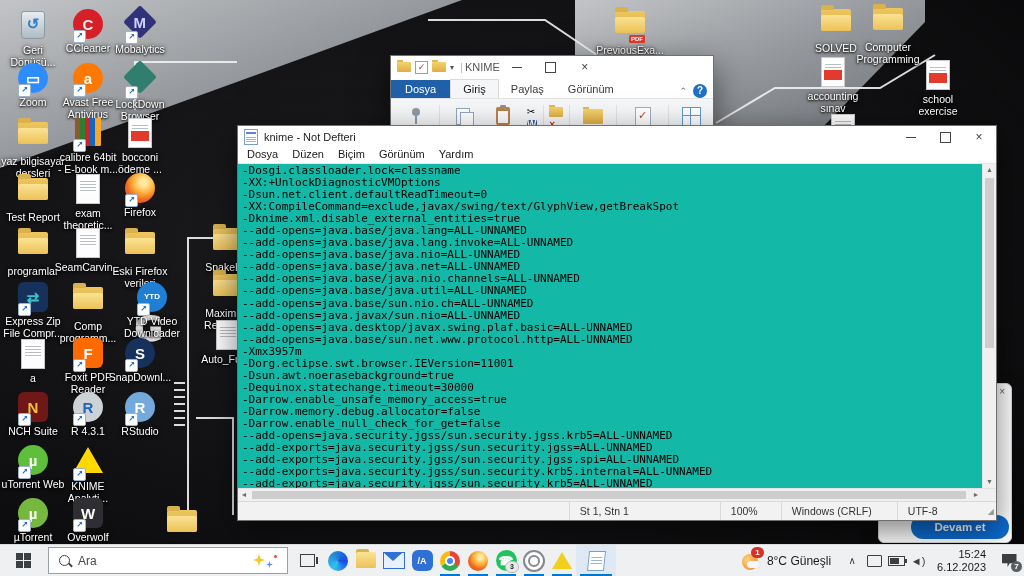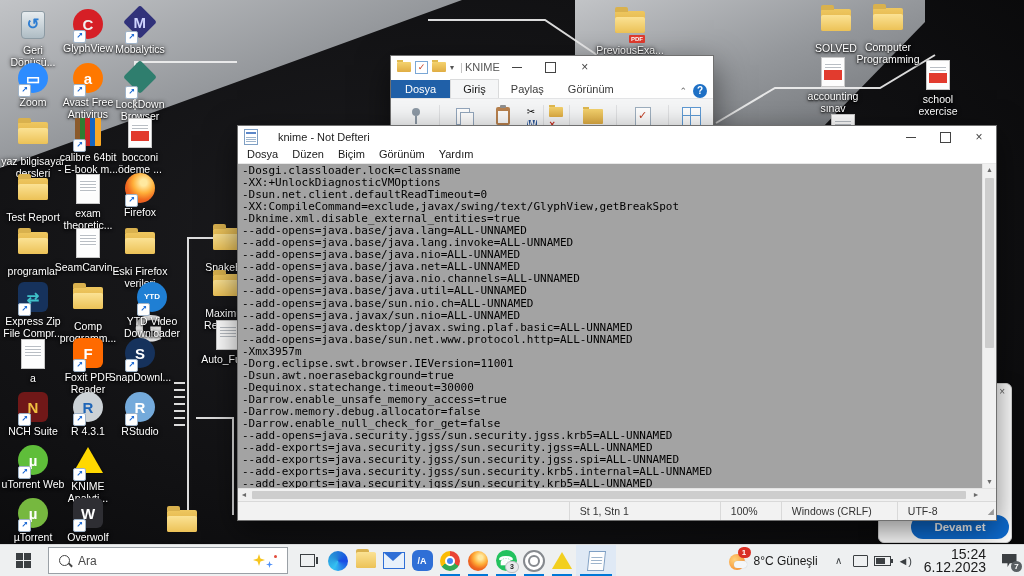--- a/index.html
+++ b/index.html
@@ -41,21 +41,21 @@
   .shape-diamond .glyph{transform:rotate(-45deg);}
   .k-app .glyph{font-weight:bold;font-size:15px;line-height:1;}
   .k-app .glyph.small{font-size:8px;letter-spacing:0;}
   .k-tri{width:0;height:0;margin:3px auto 0;border-left:15px solid transparent;border-right:15px solid transparent;
     border-bottom:26px solid #ffd800;filter:drop-shadow(0 0 1px rgba(0,0,0,.6));}
   .sc{position:absolute;left:2px;bottom:-2px;width:11px;height:11px;background:#fff;border:1px solid #9fb3c8;
     border-radius:2px;color:#1464d2;font:bold 8px/10px "DejaVu Sans",sans-serif;text-align:center;z-index:3;}
   
   .win{position:absolute;background:#fff;border:1px solid #707070;box-shadow:0 10px 30px rgba(0,0,0,.5);}
   .tbar{display:flex;align-items:center;height:22px;background:#fff;user-select:none;}
-  .tbar .ttl{font-size:11px;color:#222;margin-left:20px;flex:1;white-space:nowrap;overflow:hidden;}
+  .tbar .ttl{font-size:11px;color:#222;margin-left:6px;flex:1;white-space:nowrap;overflow:hidden;}
   .caption-btns{display:flex;height:100%;}
   .cbtn{width:34px;height:100%;display:flex;align-items:center;justify-content:center;
     font-size:12px;color:#444;cursor:pointer;}
   .cbtn .minbar{width:10px;height:1px;background:#444;}
   .cbtn .maxbox{width:9px;height:9px;border:1px solid #444;}
   
   #explorer{left:390px;top:55px;width:322px;height:200px;z-index:4;}
   .qat{display:flex;align-items:center;gap:4px;margin-left:6px;}
   .mini-folder{width:14px;height:10px;background:linear-gradient(#f4d26e,#e0ad43);border-radius:1px;position:relative;}
   .mini-folder::before{content:'';position:absolute;top:-2px;left:0;width:6px;height:2px;background:#e0b94f;}
@@ -96,21 +96,21 @@
   .icn-select::before{content:'';position:absolute;left:7px;top:0;bottom:0;width:1px;background:#5f9bd5;}
   .icn-select::after{content:'';position:absolute;top:7px;left:0;right:0;height:1px;background:#5f9bd5;}
   
   #notepad{left:237px;top:125px;width:758px;height:394px;z-index:6;display:flex;flex-direction:column;}
   .np-icon{width:12px;height:14px;margin-left:6px;background:#fff;border:1px solid #7e9fc4;position:relative;}
   .np-icon::before{content:'';position:absolute;inset:2px 1px auto 1px;height:2px;background:#5b87c9;}
   .np-icon::after{content:'';position:absolute;left:1px;right:1px;top:6px;height:6px;
     background:repeating-linear-gradient(#fff 0 1px,#9db4cc 1px 2px);}
   .menubar{display:flex;gap:0;height:15px;background:#fff;border-bottom:1px solid #e8e8e8;padding-left:2px;}
   .mitem{font-size:11px;color:#1a1a1a;padding:0 7px;cursor:pointer;}
-  .np-body{position:relative;flex:1;background:#a3a3a3;overflow:hidden;}
+  .np-body{position:relative;flex:1;background:#14b8a6;overflow:hidden;}
   .np-text{position:absolute;inset:1px 13px 0 4px;font:11px/12.05px "DejaVu Sans Mono",monospace;color:#000;}
   .cline{white-space:pre;}
   .vsb{position:absolute;top:0;right:0;bottom:0;width:13px;background:#f0f0f0;border-left:1px solid #e3e3e3;}
   .vsb .arr{position:absolute;left:0;right:0;height:12px;color:#6a6a6a;font-size:7px;text-align:center;line-height:12px;}
   .vsb .thumb{position:absolute;left:2px;right:2px;top:14px;height:170px;background:#cdcdcd;border-radius:1px;}
   .hsb{position:relative;height:12px;background:#f0f0f0;border-top:1px solid #e3e3e3;}
   .hsb .arr{position:absolute;top:0;width:12px;height:12px;color:#6a6a6a;font-size:7px;text-align:center;line-height:12px;}
   .hsb .thumb{position:absolute;top:2px;left:14px;right:30px;height:8px;background:#cdcdcd;border-radius:1px;}
   .statusbar{display:flex;height:18px;background:#f2f2f2;border-top:1px solid #d9d9d9;
     font-size:10.5px;color:#333;align-items:center;}
@@ -176,21 +176,21 @@
   .wbadge{position:absolute;right:-3px;top:-4px;min-width:11px;height:11px;border-radius:6px;background:#d93025;
     color:#fff;font:bold 8px/11px "Liberation Sans",sans-serif;text-align:center;padding:0 1px;}
   .wtxt{font-size:12px;color:#1a1a1a;white-space:nowrap;}
   .trayic{width:22px;height:31px;display:flex;align-items:center;justify-content:center;color:#3b3f42;cursor:pointer;}
   .chevup{font-size:10px;}
   .tabletic{width:13px;height:10px;border:1px solid #3b3f42;border-radius:1px;}
   .batt{position:relative;width:15px;height:8px;border:1px solid #3b3f42;}
   .batt::before{content:'';position:absolute;right:-3px;top:2px;width:2px;height:4px;background:#3b3f42;}
   .batt::after{content:'';position:absolute;left:1px;top:1px;bottom:1px;width:9px;background:#3b3f42;}
   .spk{font-size:11px;}
-  .clock{text-align:right;font-size:14px;line-height:13px;color:#1a1a1a;padding:0 8px;cursor:pointer;}
+  .clock{text-align:right;font-size:11px;line-height:13px;color:#1a1a1a;padding:0 8px;cursor:pointer;}
   .notif{position:relative;width:30px;height:31px;display:flex;align-items:center;justify-content:center;cursor:pointer;}
   .notifsq{width:15px;height:13px;background:#3b3f42;clip-path:polygon(0 0,100% 0,100% 72%,55% 72%,40% 100%,40% 72%,0 72%);}
   .nbadge{position:absolute;right:2px;bottom:4px;min-width:11px;height:11px;border-radius:6px;background:#5a5f63;
     color:#fff;font:bold 8px/11px "Liberation Sans",sans-serif;text-align:center;}
 </style>
 </head>
 <body>
 
 <div id="desktop">
   <svg id="wallsvg" width="1024" height="545" viewBox="0 0 1024 545">
@@ -306,21 +306,21 @@
         </div>
         <div class="lbl">µTorrent</div>
       </div>
       <div class="dicon" style="left: 88px; top: 8px;">
         <div class="ig">
           <div class="k-app shape-circle" style="background:#d61f26;color:#f0f0f0">
             <span class="glyph">C</span>
           </div>
           <span class="sc">↗</span>
         </div>
-        <div class="lbl">GlyphView</div>
+        <div class="lbl">CCleaner</div>
       </div>
       <div class="dicon" style="left: 88px; top: 62px;">
         <div class="ig">
           <div class="k-app shape-circle" style="background:#ff7800;color:#ffffff">
             <span class="glyph">a</span>
           </div>
           <span class="sc">↗</span>
         </div>
         <div class="lbl">Avast Free
 Antivirus</div>

